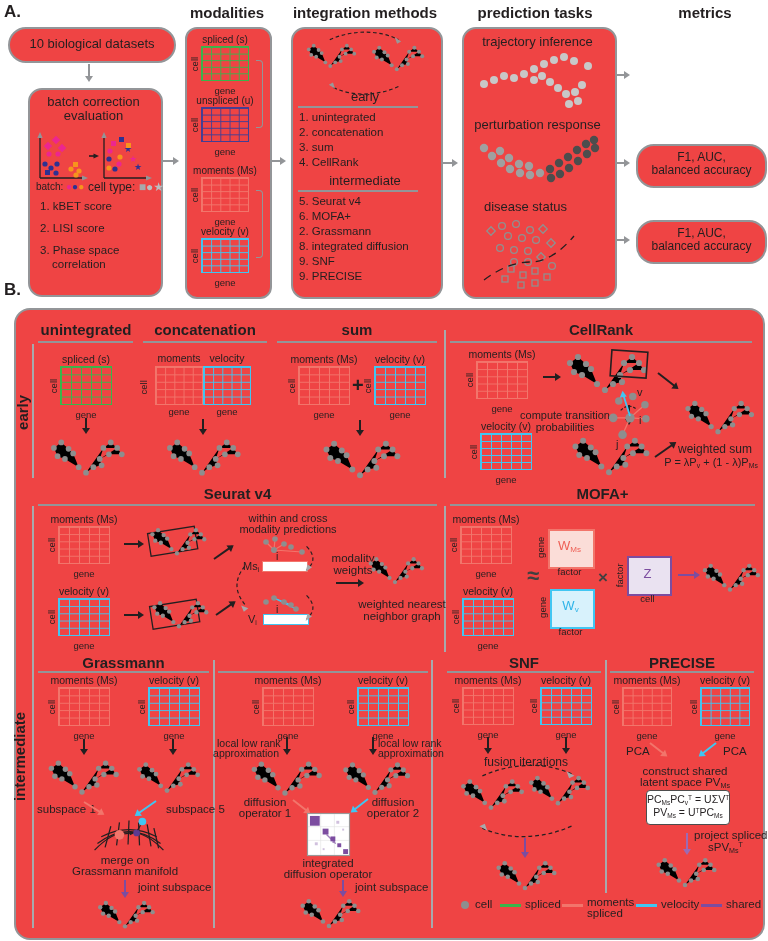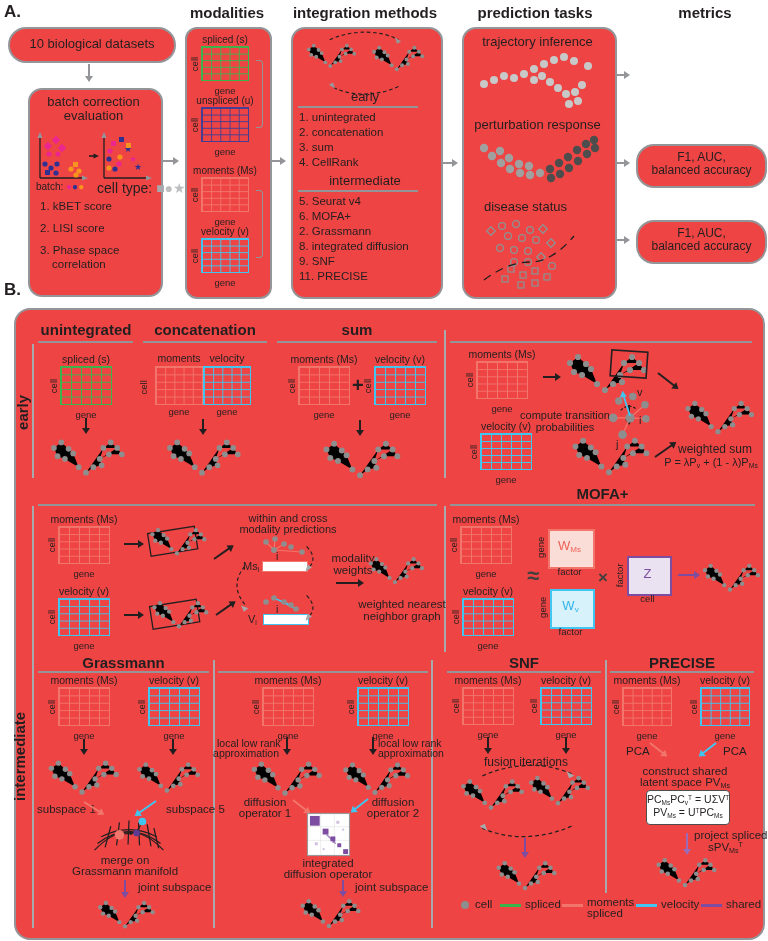--- a/index.html
+++ b/index.html
@@ -142,21 +142,21 @@
   <g fill="#f7941d">
         <rect x="92" y="15" width="5" height="5"></rect>
         <circle cx="75" cy="40" r="2.6"></circle>
         <circle cx="86" cy="29" r="2.6"></circle>
       </g>
 </svg>
 <div class="t" style="left:36px;top:181px;font-size:10px">
   <span>batch:</span>
   <span style="color:#ec268f">●</span><span style="color:#2e3192">●</span><span style="color:#f7941d">●</span>
 </div>
-<div class="t" style="left:97px;top:181px;font-size:14px">
+<div class="t" style="left:88px;top:181px;font-size:12px">
   <span>cell type:</span>
   <span style="color:#a7a9ac">■</span><span style="color:#bcbec0">●</span><span style="color:#bcbec0">★</span>
 </div>
 <div class="t f115" style="left:40px;top:200px">1. kBET score</div>
 <div class="t f115" style="left:40px;top:222px">2. LISI score</div>
 <div class="t f115" style="left:40px;top:244px">3. Phase space</div>
 <div class="t f115" style="left:52px;top:258px">correlation</div>
 
 <div class="ah" style="--ac:#939598;left:163px;top:160px;width:14px"></div>
 
@@ -219,21 +219,21 @@
 <div class="t f115" style="left:299px;top:126px">2. concatenation</div>
 <div class="t f115" style="left:299px;top:141px">3. sum</div>
 <div class="t f115" style="left:299px;top:156px">4. CellRank</div>
 <div class="t f13 c" style="left:296px;top:174px;width:138px">intermediate</div>
 <div class="ul" style="left:298px;top:190px;width:120px;height:1.5px"></div>
 <div class="t f115" style="left:299px;top:195px">5. Seurat v4</div>
 <div class="t f115" style="left:299px;top:210px">6. MOFA+</div>
 <div class="t f115" style="left:299px;top:225px">2. Grassmann</div>
 <div class="t f115" style="left:299px;top:240px">8. integrated diffusion</div>
 <div class="t f115" style="left:299px;top:255px">9. SNF</div>
-<div class="t f115" style="left:299px;top:270px">11. PRECISE</div>
+<div class="t f115" style="left:299px;top:270px">9. PRECISE</div>
 
 <div class="ah" style="--ac:#939598;left:443px;top:162px;width:13px"></div>
 
 <div class="t b f15 c" style="left:455px;top:5px;width:160px">prediction tasks</div>
 <div class="rbox" style="left:462px;top:27px;width:151px;height:268px"></div>
 <div class="t f13 c" style="left:464px;top:35px;width:147px">trajectory inference</div>
 <svg class="gr" viewBox="0 0 116 56" style="left:478px;top:52px;width:116px;height:56px">
   <g fill="#c8c8c8">
         <circle cx="6" cy="32" r="4"></circle>
         <circle cx="16" cy="28" r="4"></circle>
@@ -337,20 +337,21 @@
 <div class="dv" style="left:32px;top:344px;height:134px"></div>
 <div class="t b f15 c rot" style="left:-45px;top:748px;width:130px">intermediate</div>
 <div class="dv" style="left:32px;top:506px;height:422px"></div>
 
 <div class="t b f15 c" style="left:38px;top:322px;width:96px">unintegrated</div>
 <div class="ul" style="left:38px;top:341px;width:95px"></div>
 <div class="t b f15 c" style="left:143px;top:322px;width:124px">concatenation</div>
 <div class="ul" style="left:143px;top:341px;width:124px"></div>
 <div class="t b f15 c" style="left:277px;top:322px;width:160px">sum</div>
 <div class="ul" style="left:277px;top:341px;width:160px"></div>
+<div class="t b f15 c" style="left:450px;top:322px;width:302px">CellRank</div>
 <div class="ul" style="left:450px;top:341px;width:302px"></div>
 <div class="dv" style="left:444px;top:330px;height:148px"></div>
 
 <div class="mx" style="left:50px;top:353px;width:72px;--mc:#3ab54a">
   <div class="mx-t">spliced (s)</div>
   <div class="mx-wrap"><span class="mx-cell">cell</span>
   <div class="mx-grid" style="width:52px;height:39px"></div></div>
   <div class="mx-g">gene</div>
 </div>
 <div class="av" style="left:85px;top:418px;height:14px"></div>
@@ -461,20 +462,21 @@
         <use href="#geb"></use>
       </g>
       <g style="color:#41c6f2">
         <use href="#gec"></use>
       </g>
       <use href="#gn"></use>
 </svg>
 <div class="t f12 c" style="left:668px;top:443px;width:94px">weighted sum</div>
 <div class="t f11 c" style="left:660px;top:456px;width:102px"><span>P = λP</span><span class="sub">v</span><span> + (1 - λ)P</span><span class="sub">Ms</span></div>
 
+<div class="t b f15 c" style="left:38px;top:486px;width:399px">Seurat v4</div>
 <div class="ul" style="left:38px;top:504px;width:399px"></div>
 <div class="t b f15 c" style="left:450px;top:486px;width:305px">MOFA+</div>
 <div class="ul" style="left:450px;top:504px;width:305px"></div>
 <div class="dv" style="left:444px;top:506px;height:146px"></div>
 
 <div class="mx" style="left:48px;top:513px;width:72px;--mc:#f2756b">
   <div class="mx-t">moments (Ms)</div>
   <div class="mx-wrap"><span class="mx-cell">cell</span>
   <div class="mx-grid" style="width:52px;height:38px"></div></div>
   <div class="mx-g">gene</div>

